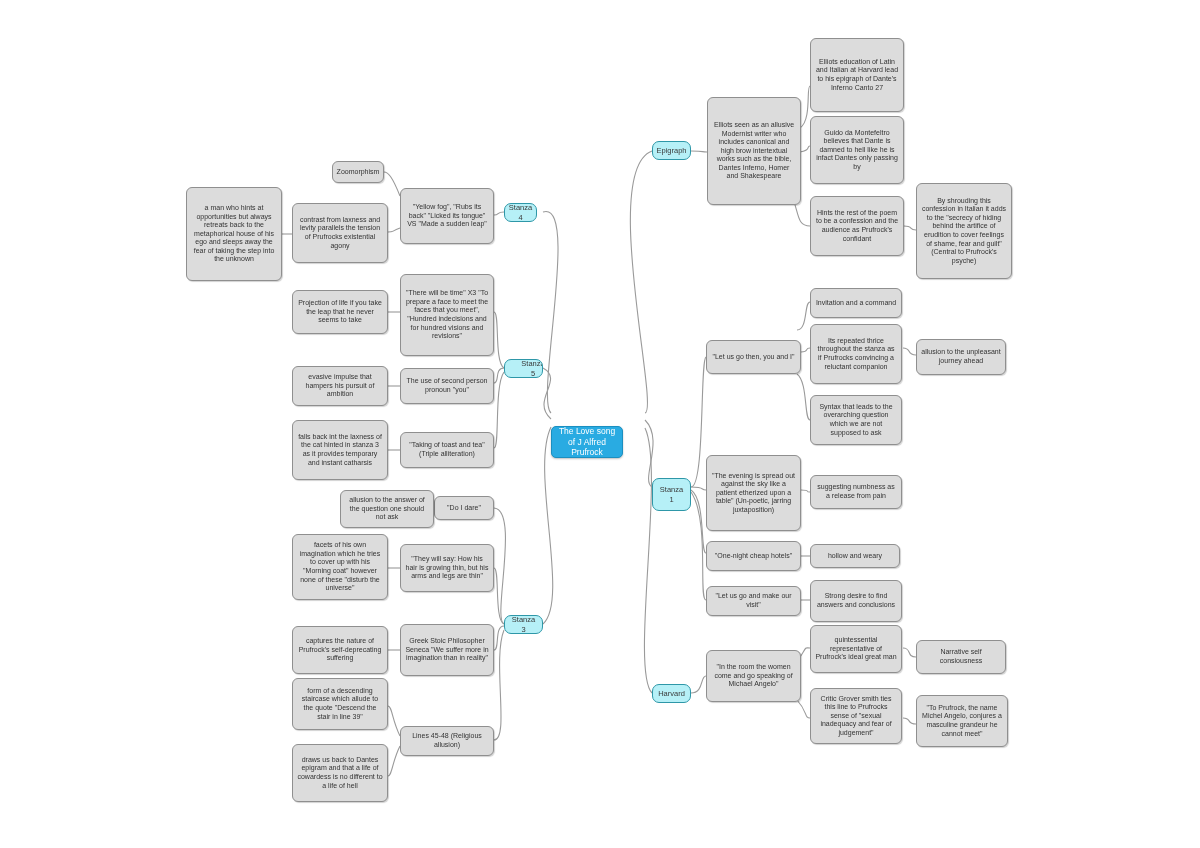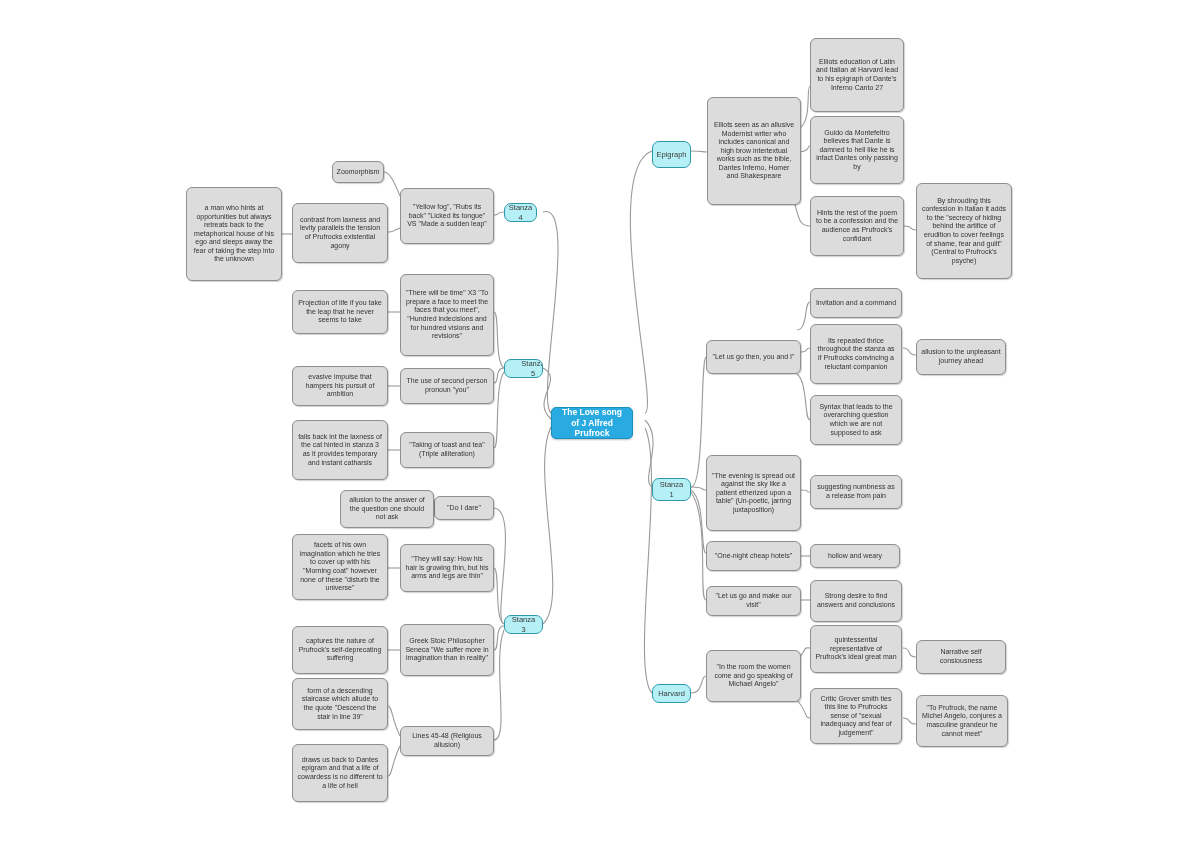--- a/index.html
+++ b/index.html
@@ -123,28 +123,28 @@
       <path d="M504,626 C494,626 500,650 494,650"></path>
       <path d="M504,630 C492,660 510,740 494,740"></path>
       <path d="M444,508 C436,508 440,508 434,508"></path>
       <path d="M400,568 C392,568 394,568 388,568"></path>
       <path d="M400,650 C392,650 394,650 388,650"></path>
       <path d="M400,736 C392,720 392,706 388,706"></path>
       <path d="M400,746 C392,762 392,776 388,776"></path>
     </g>
   </svg>
 
-  <div class="node node-root" style="left:551px; top:407px; width:82px; height:32px;font-weight:bold;">
+  <div class="node node-root" style="left:551px; top:426px; width:72px; height:32px;">
     <span>The Love song of J Alfred Prufrock</span>
   </div>
 
-  <div class="node node-branch" style="left:652px; top:141px; width:39px; height:27px;">
+  <div class="node node-branch" style="left:652px; top:141px; width:39px; height:19px;">
     <span>Epigraph</span>
   </div>
-  <div class="node node-branch" style="left:652px; top:478px; width:39px; height:23px;">
+  <div class="node node-branch" style="left:652px; top:478px; width:39px; height:33px;">
     <span>Stanza 1</span>
   </div>
   <div class="node node-branch" style="left:652px; top:684px; width:39px; height:19px;">
     <span>Harvard</span>
   </div>
   <div class="node node-branch" style="left:504px; top:203px; width:33px; height:19px;">
     <span>Stanza 4</span>
   </div>
   <div class="node node-branch" style="left:504px; top:359px; width:39px; height:19px;padding-left:24px;">
     <span>Stanza 5</span>

